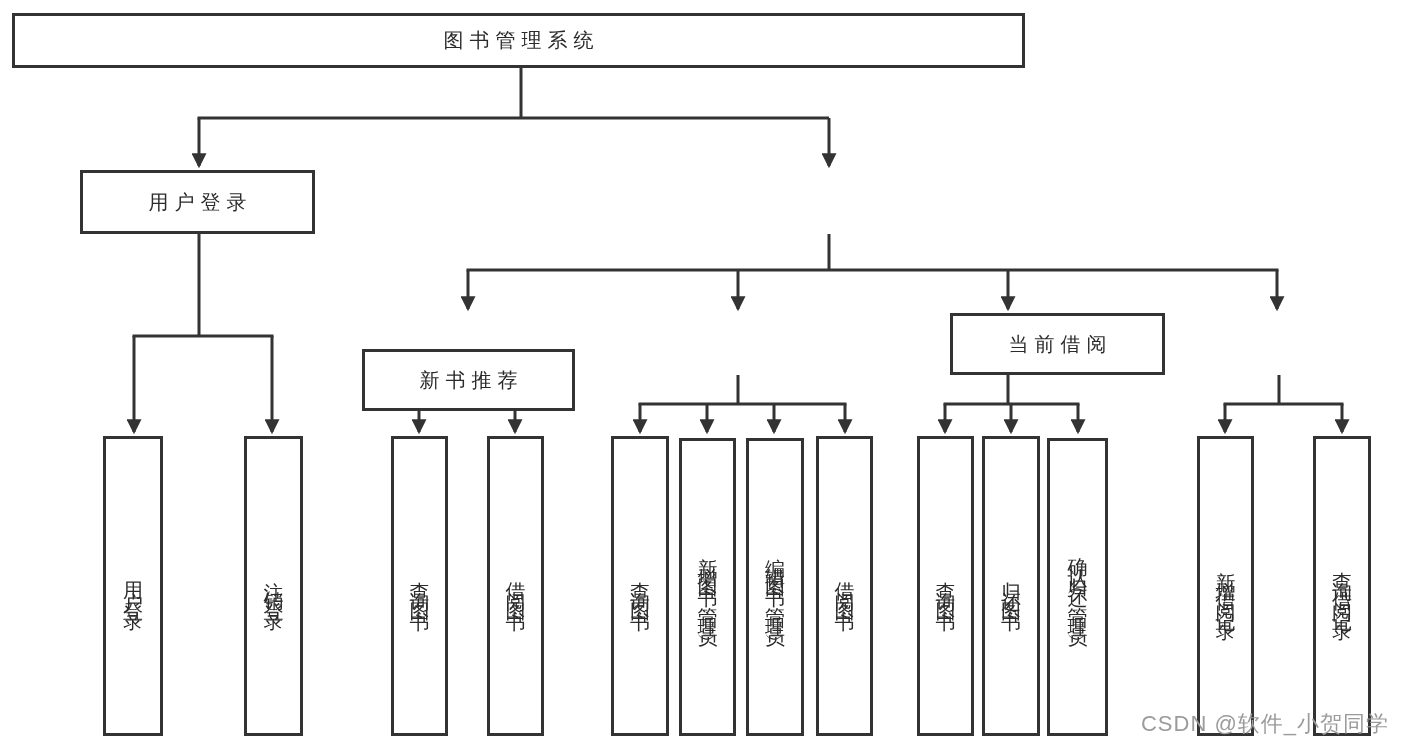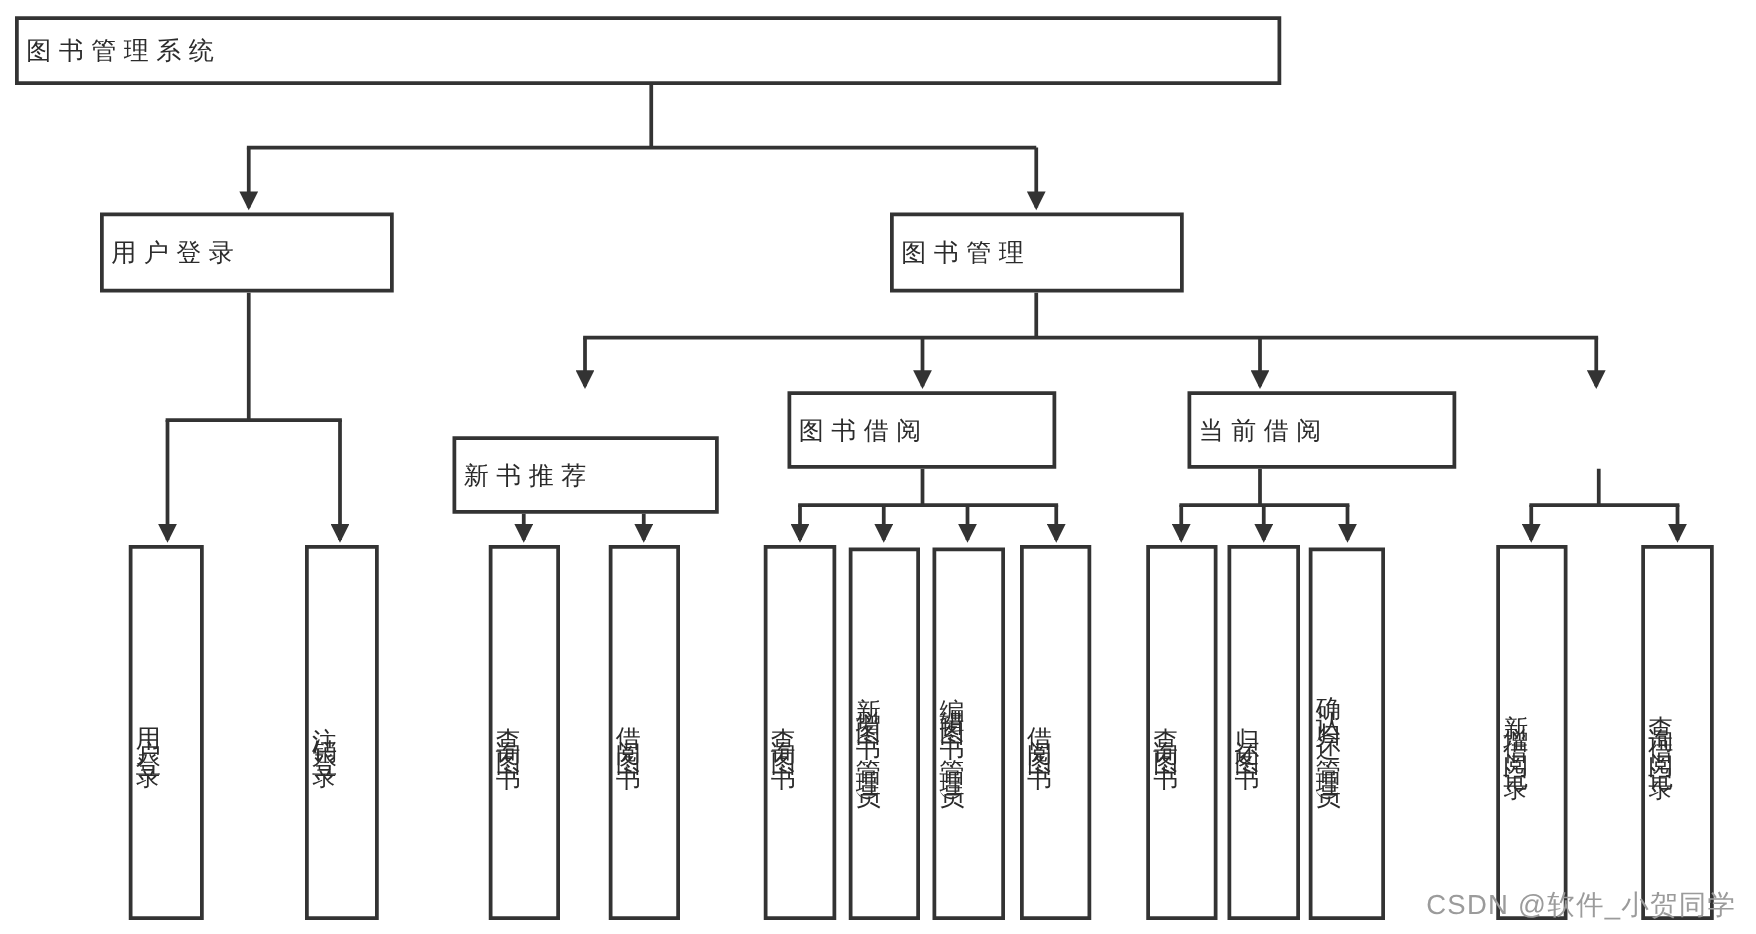--- a/index.html
+++ b/index.html
@@ -21,20 +21,21 @@
     width: 1405px;
     height: 747px;
   }
   .box {
     position: absolute;
     box-sizing: border-box;
     background: #ffffff;
     border: 3px solid #333333;
     display: flex;
     align-items: center;
+    justify-content: center;
   }
   .htext {
     font-size: 20px;
     letter-spacing: 6px;
     text-indent: 6px;
     color: #2b2b2b;
     white-space: nowrap;
   }
   .vtext {
     writing-mode: vertical-rl;
@@ -121,29 +122,23 @@
     </g>
   </svg>
 
   <div class="box" style="left:12px; top:13px; width:1013px; height:55px;">
     <span class="htext">图书管理系统</span>
   </div>
 
   <div class="box" style="left:80px; top:170px; width:235px; height:64px;">
     <span class="htext">用户登录</span>
   </div>
-  <div class="box" style="left:712px; top:170px; width:235px; height:64px;">
-    <span class="htext">图书管理</span>
-  </div>
 
   <div class="box" style="left:362px; top:313px; width:213px; height:62px;margin-top:36px;">
     <span class="htext">新书推荐</span>
-  </div>
-  <div class="box" style="left:630px; top:313px; width:215px; height:62px;">
-    <span class="htext">图书借阅</span>
   </div>
   <div class="box" style="left:902px; top:313px; width:215px; height:62px;margin-left:48px;">
     <span class="htext">当前借阅</span>
   </div>
 
   <div class="box" style="left:103px; top:436px; width:60px; height:300px;">
     <span class="vtext">用户登录</span>
   </div>
   <div class="box" style="left:244px; top:436px; width:59px; height:300px;">
     <span class="vtext">注销登录</span>

